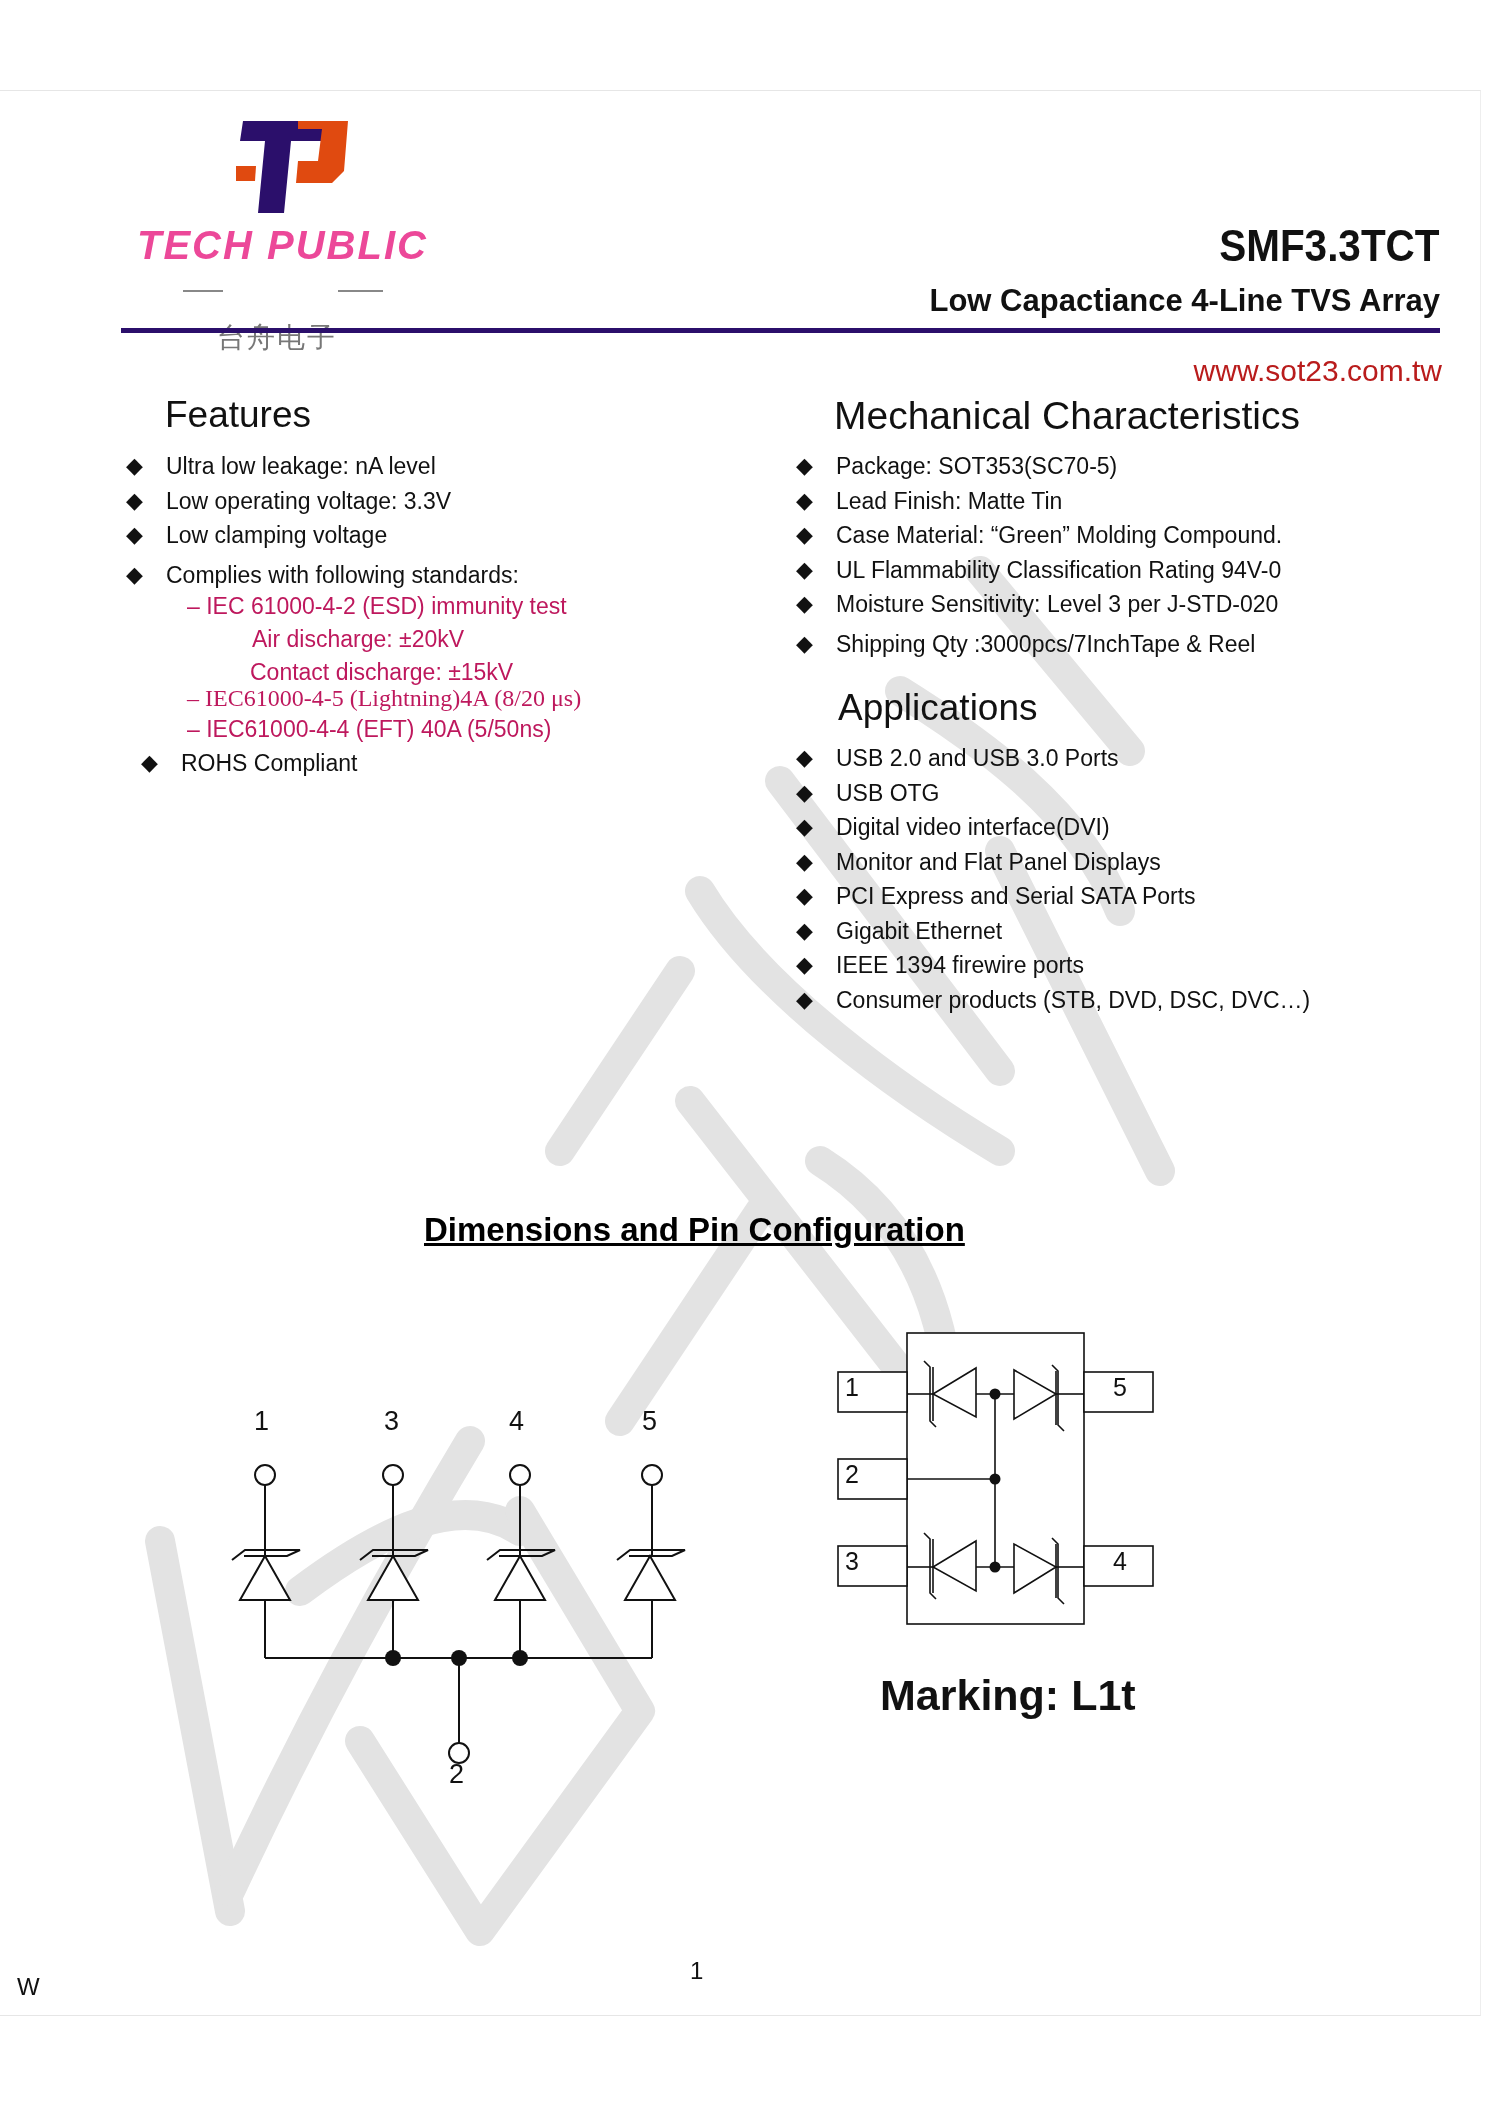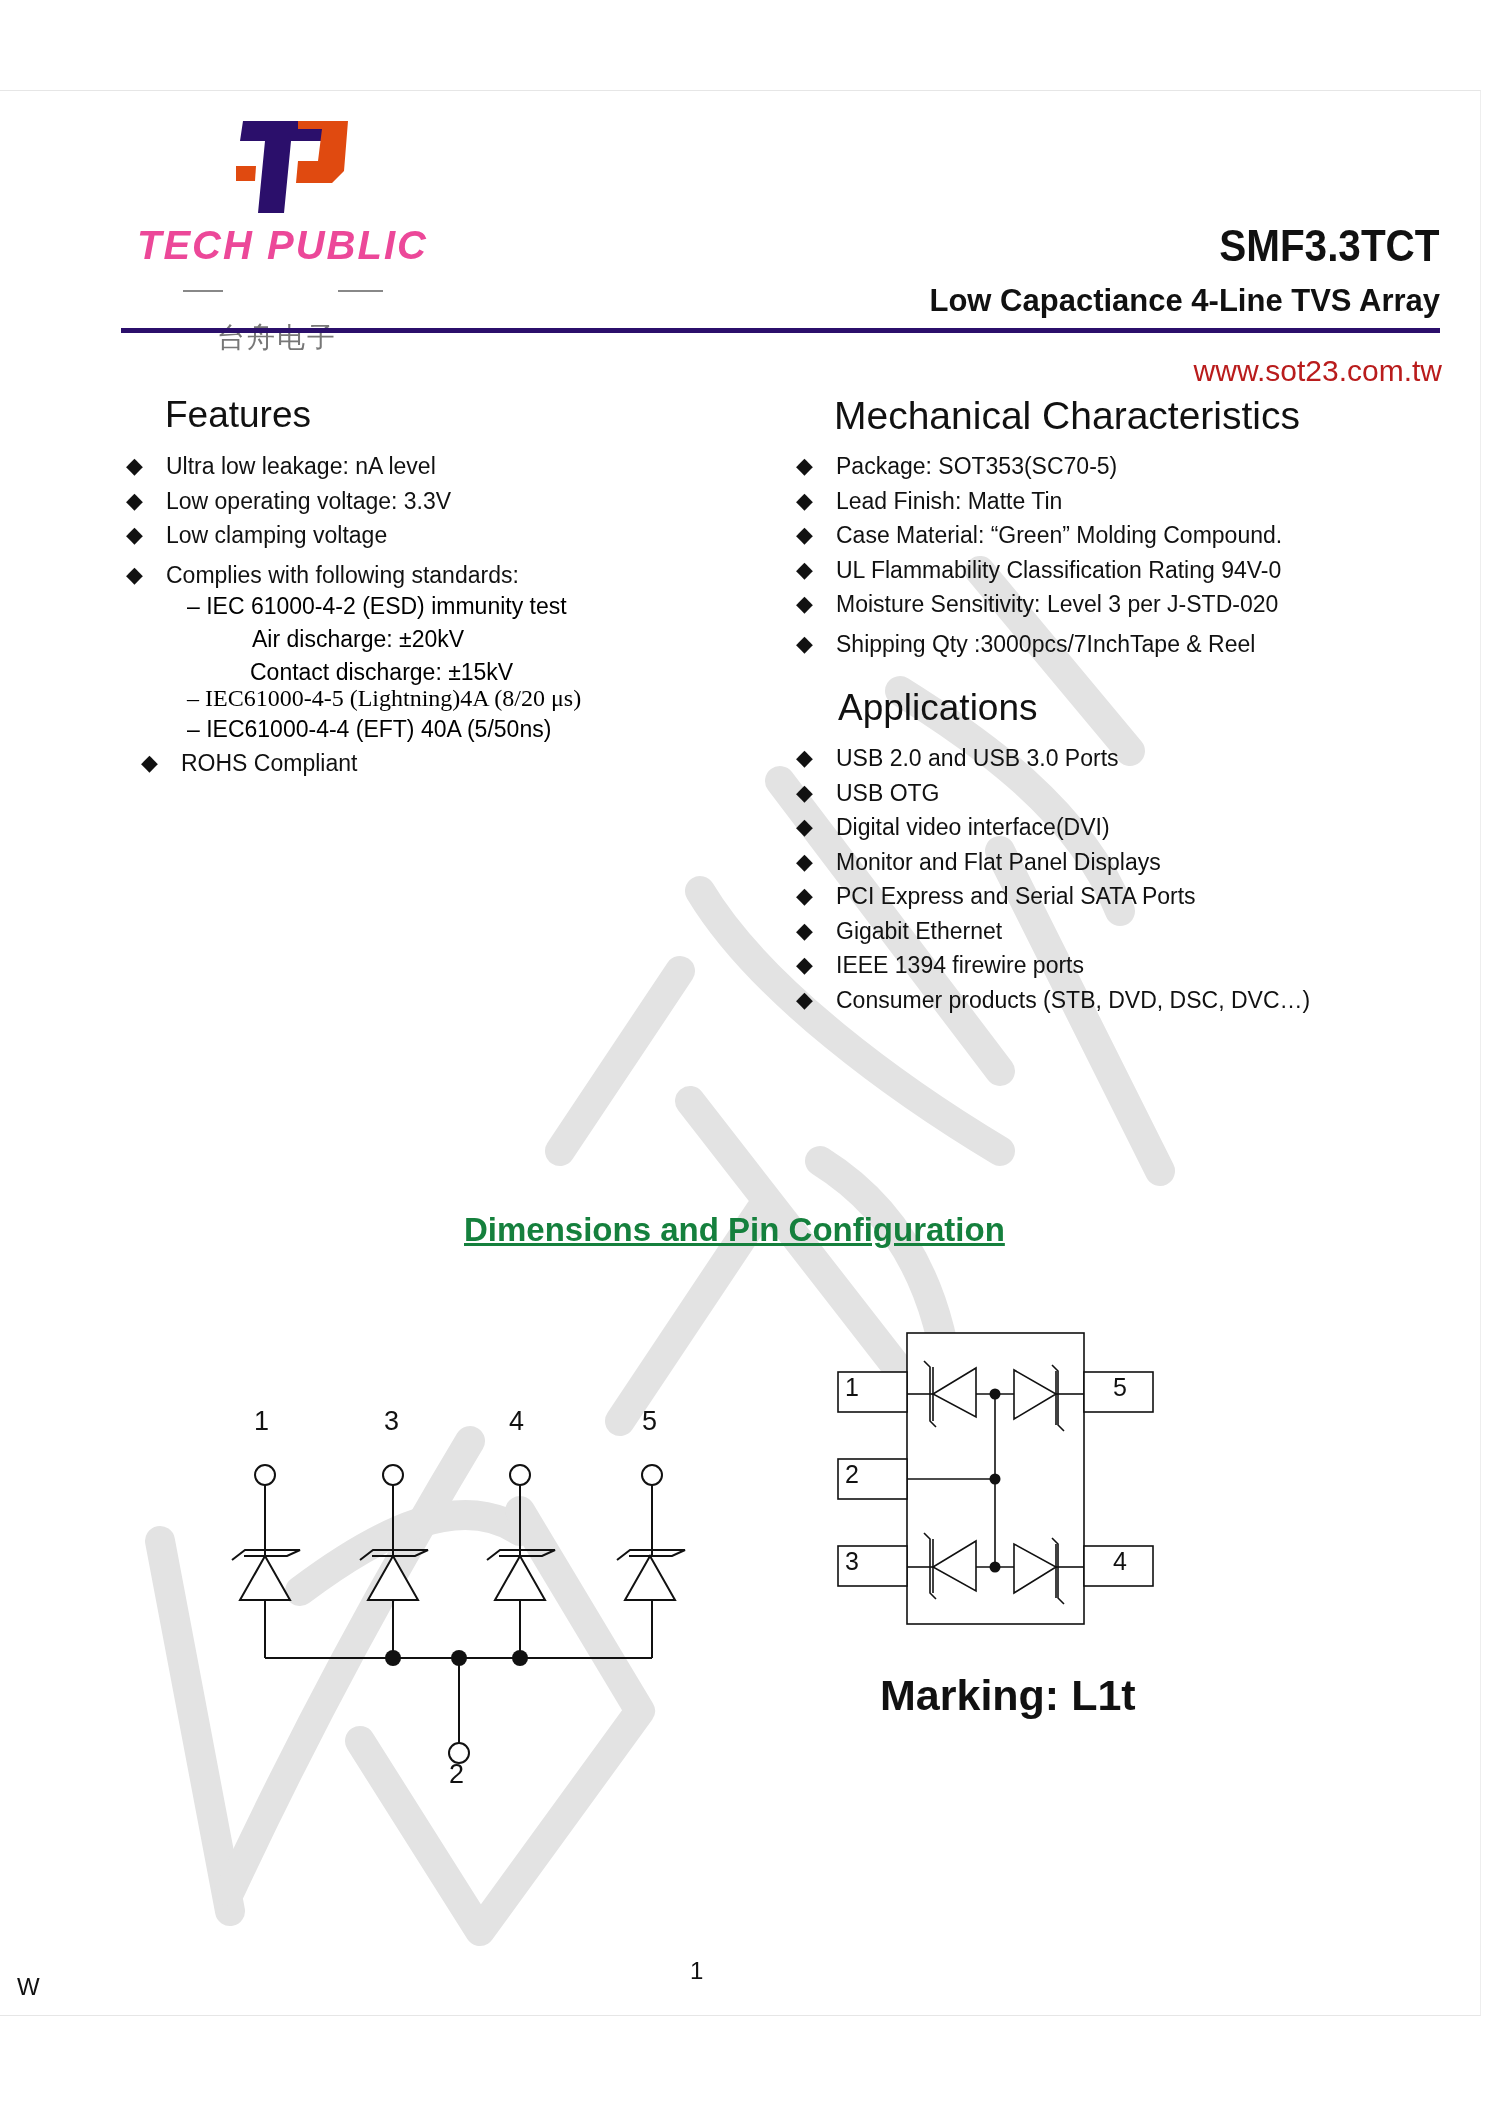--- a/index.html
+++ b/index.html
@@ -16,23 +16,23 @@
     .logo-cn-line { position: absolute; top: 199px; height: 2px; background: #888; }
     .part-no { right: 40px; top: 130px; font-size: 44px; font-weight: bold; color: #111; transform: scaleX(0.92); transform-origin: right; }
     .subtitle { right: 40px; top: 192px; font-size: 31px; font-weight: bold; color: #111; text-align: center; }
     .rule { left: 121px; top: 237px; width: 1319px; height: 5px; background: #2b0f6b; }
     .website { right: 38px; top: 263px; font-size: 30px; font-weight: normal; color: #b91c1c; }
     .section-title { font-size: 37px; font-weight: normal; color: #111; }
     .mech-title { font-size: 39px; }
     .list { list-style: none; margin: 0; padding: 0; position: absolute; }
     .list li { position: relative; font-size: 23px; line-height: 34.5px; color: #111; white-space: nowrap; }
     .list li .bullet { position: absolute; left: -40px; top: 0; font-size: 22px; }
-    .sub { font-size: 23px; white-space: nowrap; color: #000000; }
+    .sub { font-size: 23px; white-space: nowrap; color: #be185d; }
     .serif { font-family: "Liberation Serif", serif; font-size: 24px; }
-    .dim-title { left: 424px; top: 1120px; font-size: 33px; font-weight: bold; text-decoration: underline; color: #15803d; margin-left: 40px; }
+    .dim-title { left: 424px; top: 1120px; font-size: 33px; font-weight: bold; text-decoration: underline; color: #000000; }
     .marking { left: 848px; top: 1580px; font-size: 43px; font-weight: bold; color: #111; margin-left: 32px; }
     .footer-w { left: 17px; top: 1882px; font-size: 24px; color: #111; }
     .footer-page { left: 690px; top: 1866px; font-size: 24px; color: #111; }
   </style>
 </head>
 <body>
 
 <div class="page">
 
   <svg class="watermark" viewBox="0 0 1480 1924">

